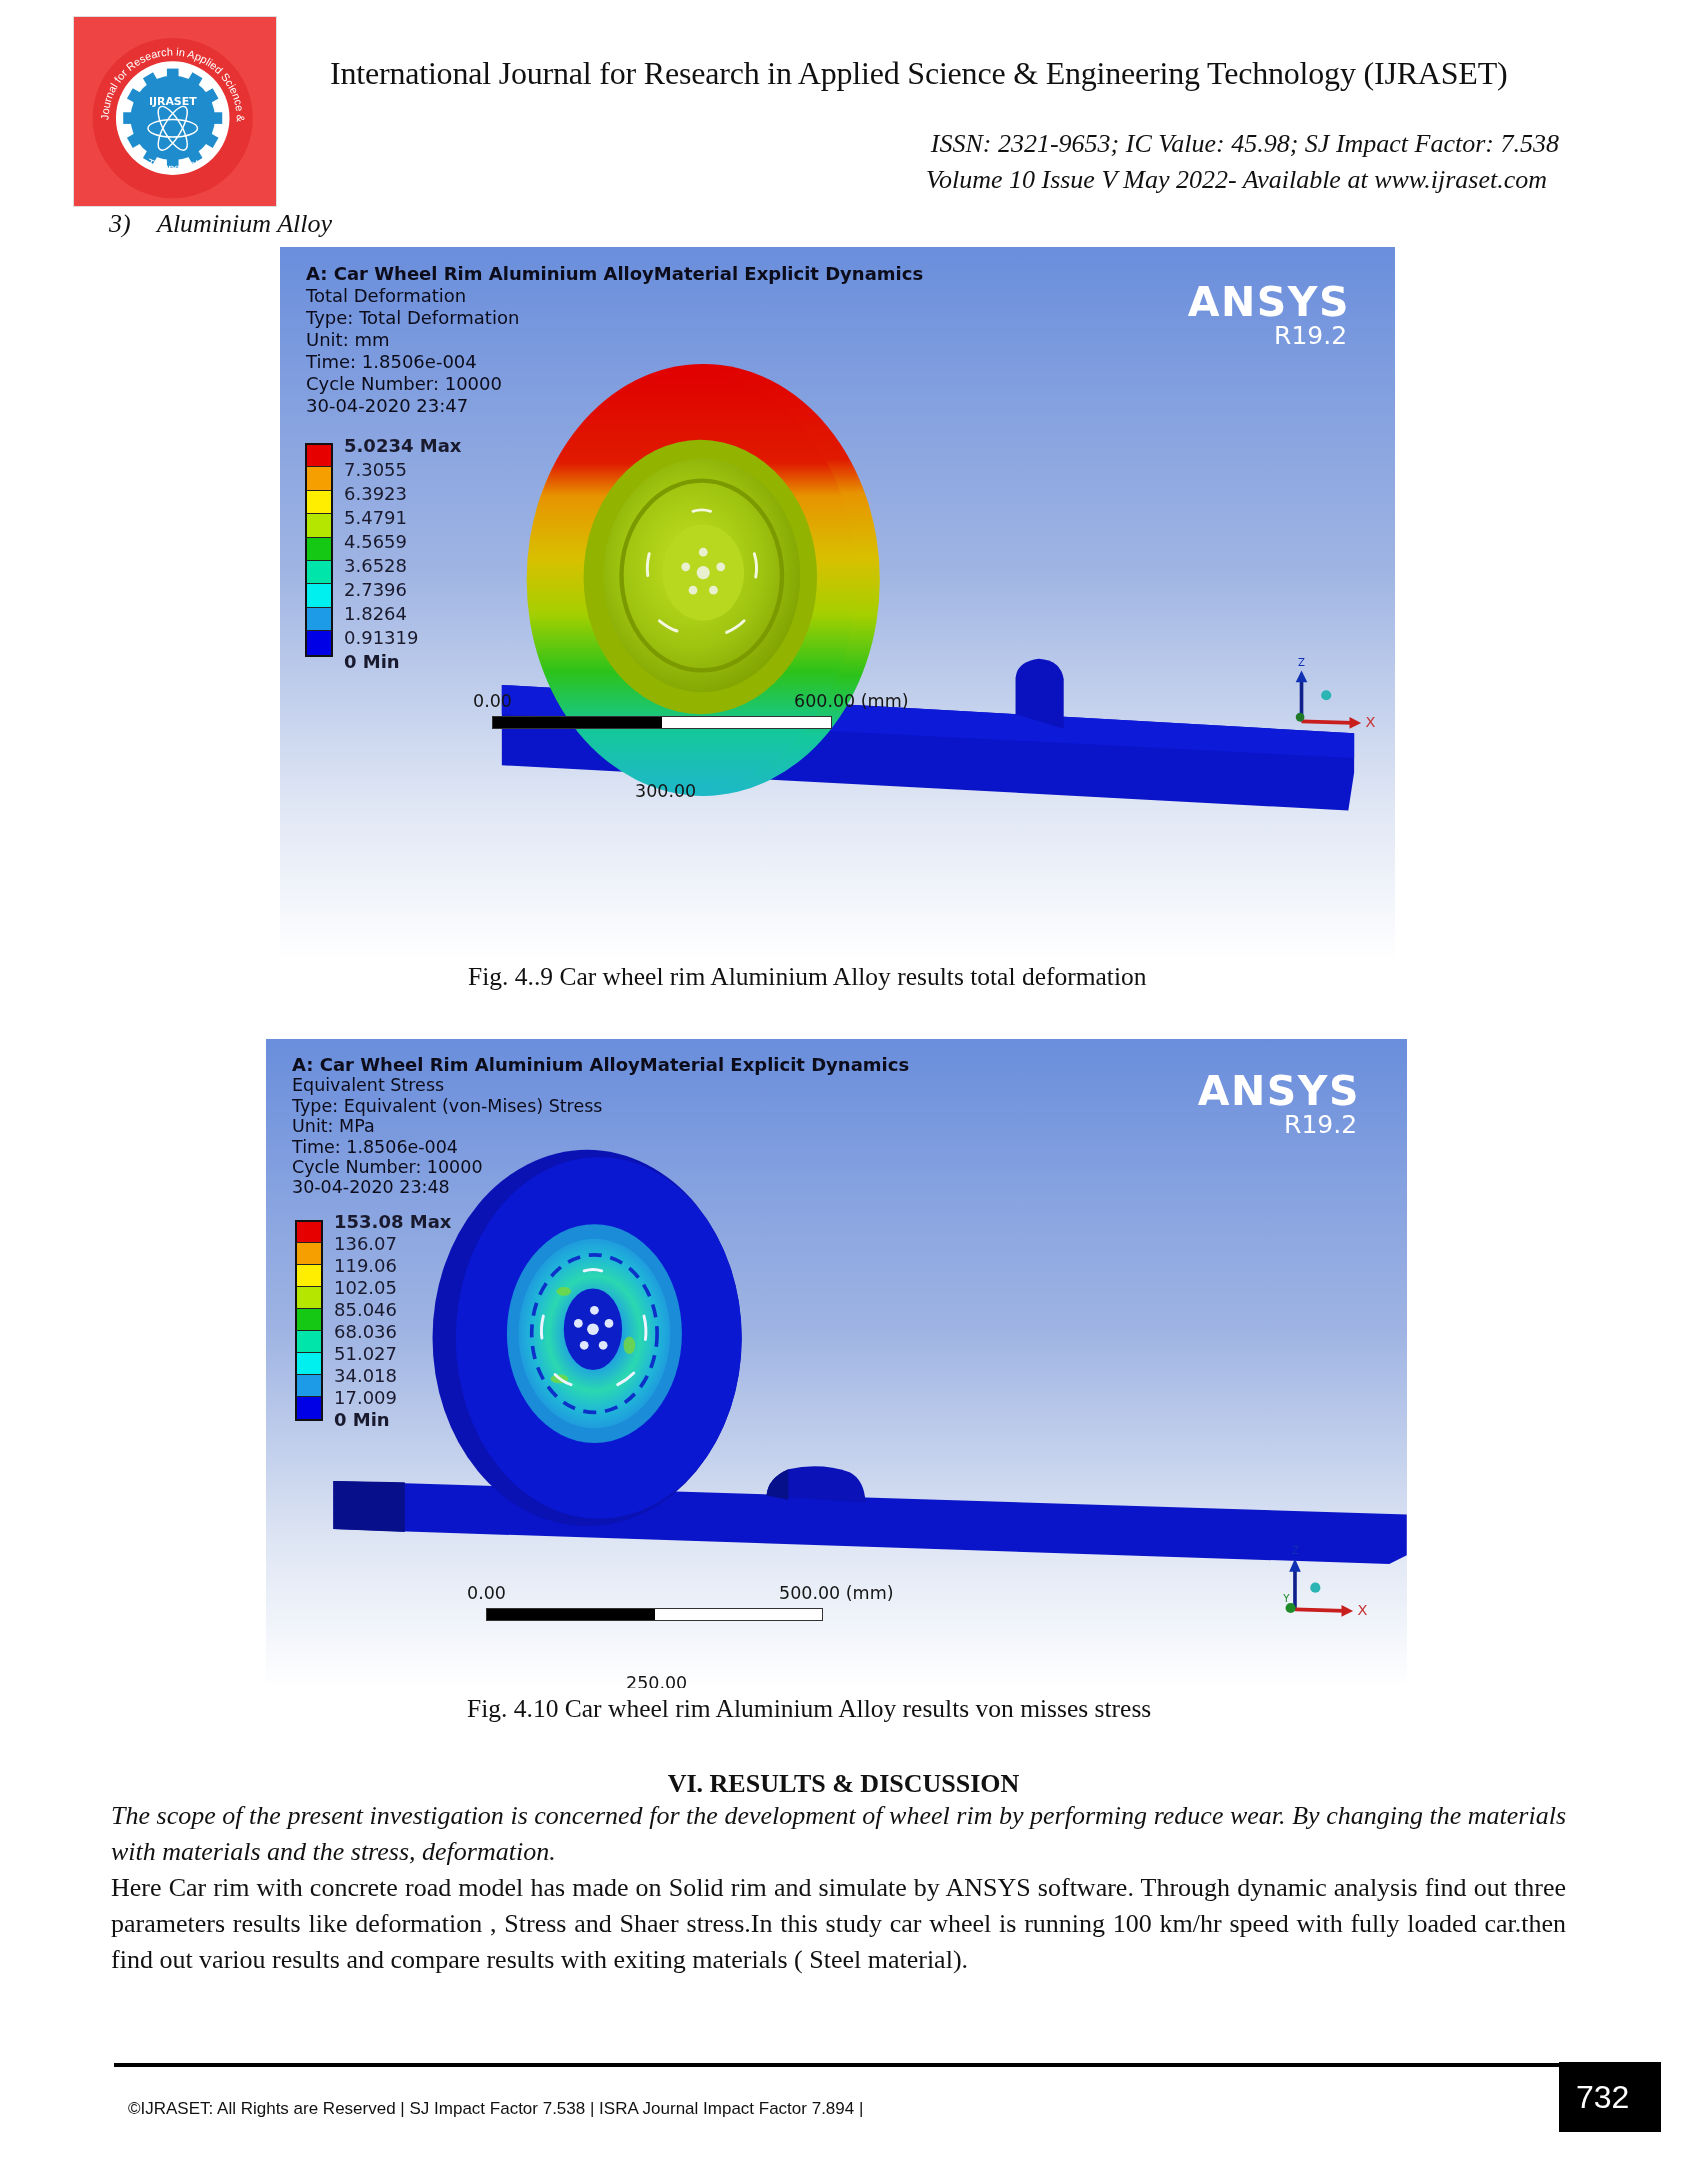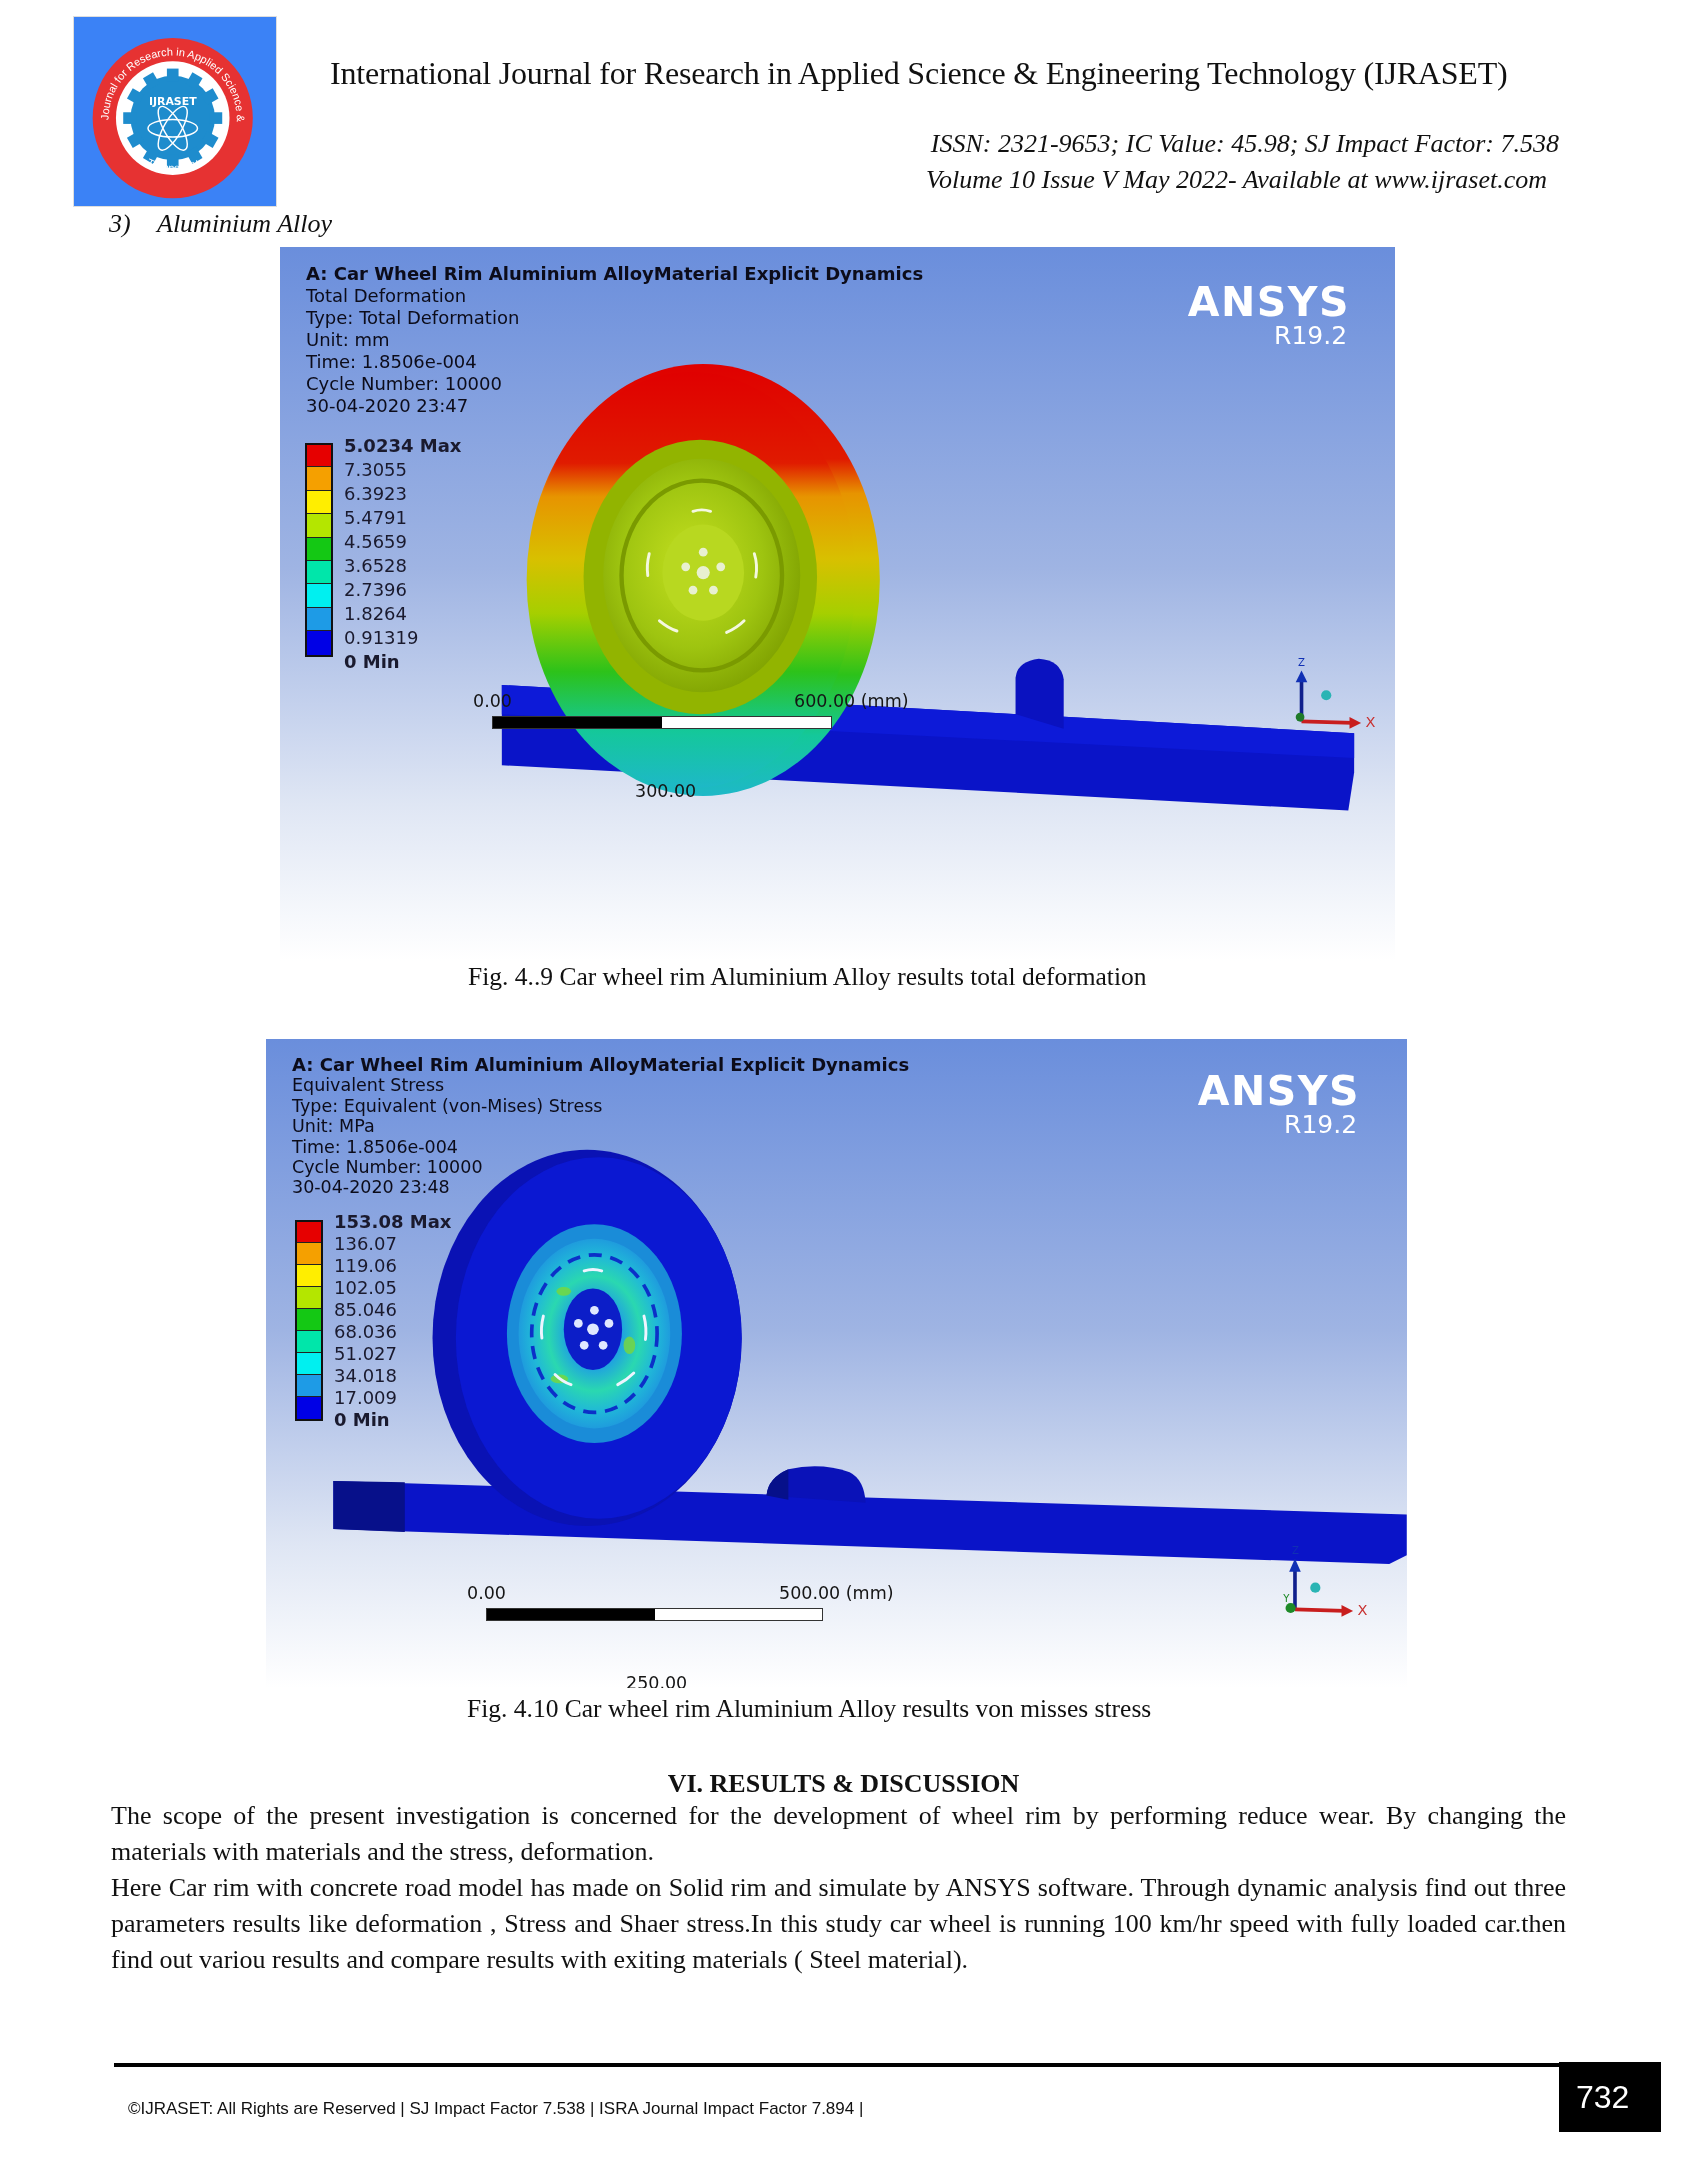--- a/index.html
+++ b/index.html
@@ -1,20 +1,20 @@
 <!DOCTYPE html>
 <html style="font-size:11.7px"><head>
 <meta charset="utf-8">
 <style>
   * { box-sizing: border-box; margin: 0; padding: 0; }
   html, body { width: 1687px; height: 2183px; background: #ffffff; overflow: hidden; }
   body { position: relative; font-family: "Liberation Serif", serif; color: #111; }
 
   
-  .logo-box { position: absolute; left: 73px; top: 16px; width: 204px; height: 191px; border: 1.5px solid #dedede; background: #3b82f6; }
+  .logo-box { position: absolute; left: 73px; top: 16px; width: 204px; height: 191px; border: 1.5px solid #dedede; background: #ef4444; }
   .logo-box svg { position: absolute; left: 7.3px; top: 8.8px; }
   .journal-title { position: absolute; left: 330px; top: 55px; font-size: 32px; letter-spacing: -0.2px; white-space: nowrap; }
   .journal-meta { position: absolute; right: 128px; font-size: 26px; font-style: italic; white-space: nowrap; text-align: right; margin-top: 28px; }
   .journal-issn { top: 101px; }
   .journal-volume { top: 137px; right: 140px; }
   .section-sub { position: absolute; left: 109px; top: 209px; font-size: 26px; font-style: italic; white-space: nowrap; }
   .section-sub .num { display: inline-block; width: 48px; }
 
   
   .figure { position: absolute; overflow: hidden;
@@ -43,21 +43,21 @@
   .scale .track { position: absolute; left: 19px; height: 13px; border: 1.5px solid #333; background: #fff; }
   .scale .fill { position: absolute; left: 0; top: 0; height: 100%; background: #000; }
 
   .triad { position: absolute; width: 109px; height: 80px; }
 
   .caption { position: absolute; font-size: 25.5px; white-space: nowrap; }
 
   
   .heading { position: absolute; left: 0; width: 1687px; top: 1769px; text-align: center; font-size: 26px; font-weight: bold; }
   .para { position: absolute; left: 111px; width: 1455px; font-size: 26px; line-height: 36px; text-align: justify; }
-  .para1 { top: 1798px; }
+  .para1 { top: 1798px; font-style: italic; }
   .para2 { top: 1870px; }
 
   
   .footer-rule { position: absolute; left: 114px; top: 2063px; width: 1445px; height: 4.4px; background: #000; }
   .footer-text { position: absolute; left: 128px; top: 2099px; font-family: "Liberation Sans", sans-serif; font-size: 17px; white-space: nowrap; color: #111; }
   .page-num { position: absolute; left: 1559px; top: 2062px; width: 102px; height: 70px; background: #000; color: #fff; font-family: "Liberation Sans", sans-serif; font-size: 32px; text-align: center; line-height: 70px; padding-right: 14.6px; }
 </style>
 </head>
 <body>
 

